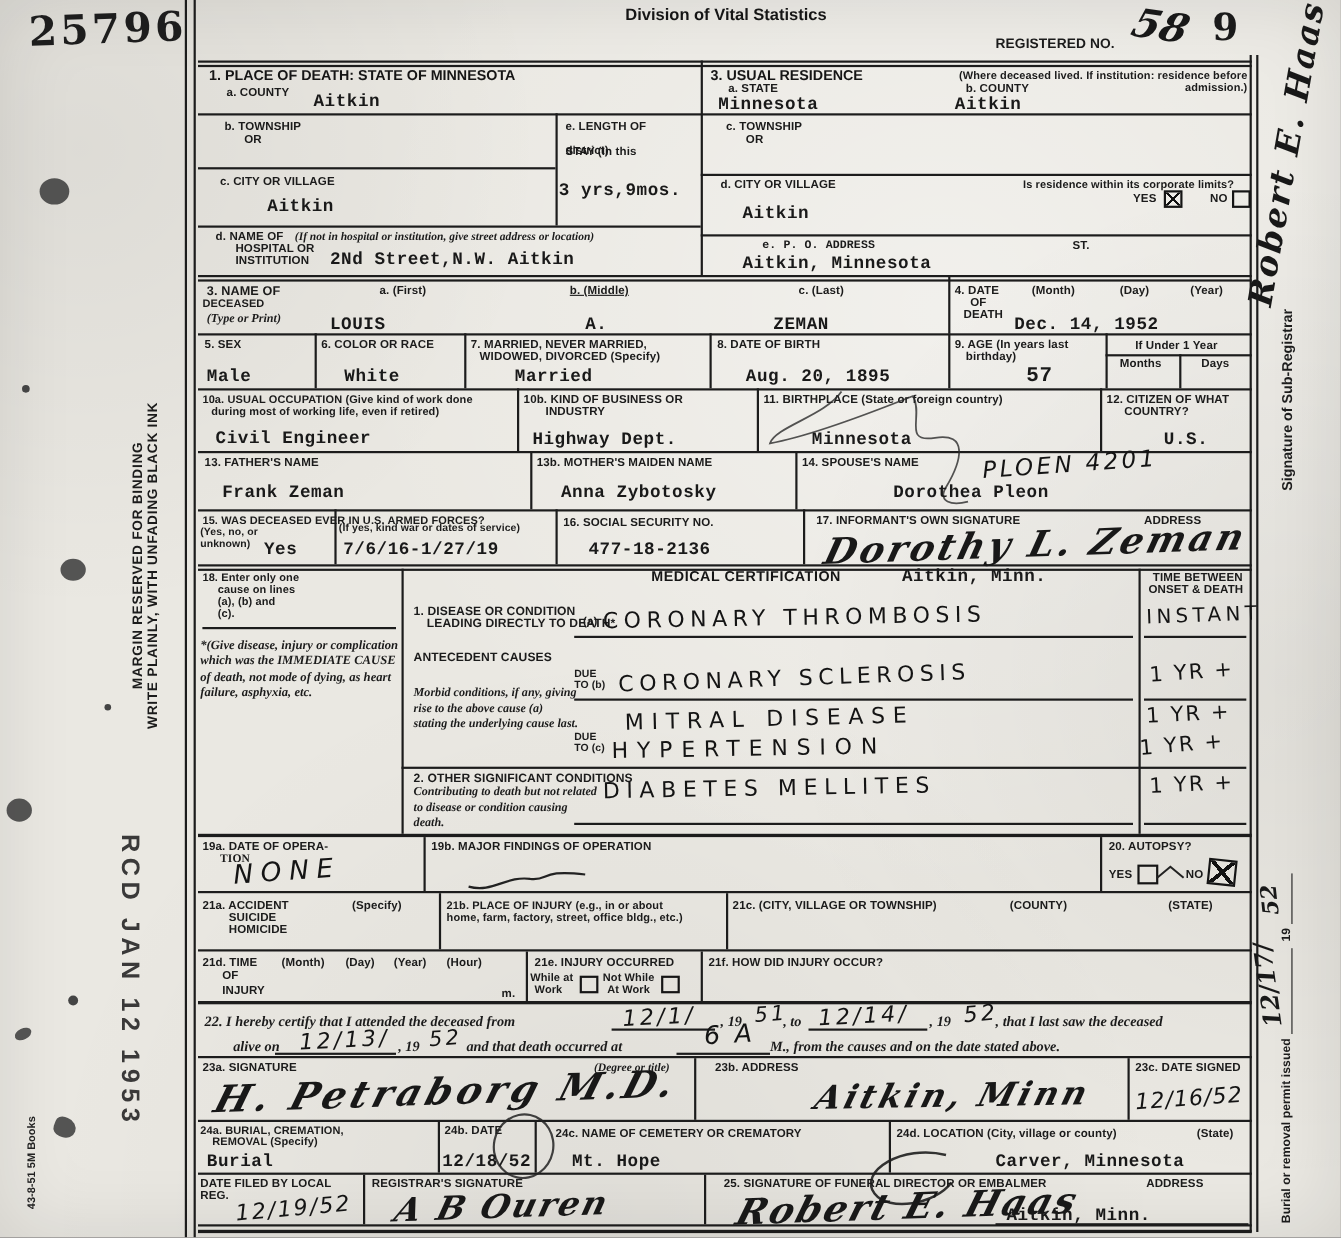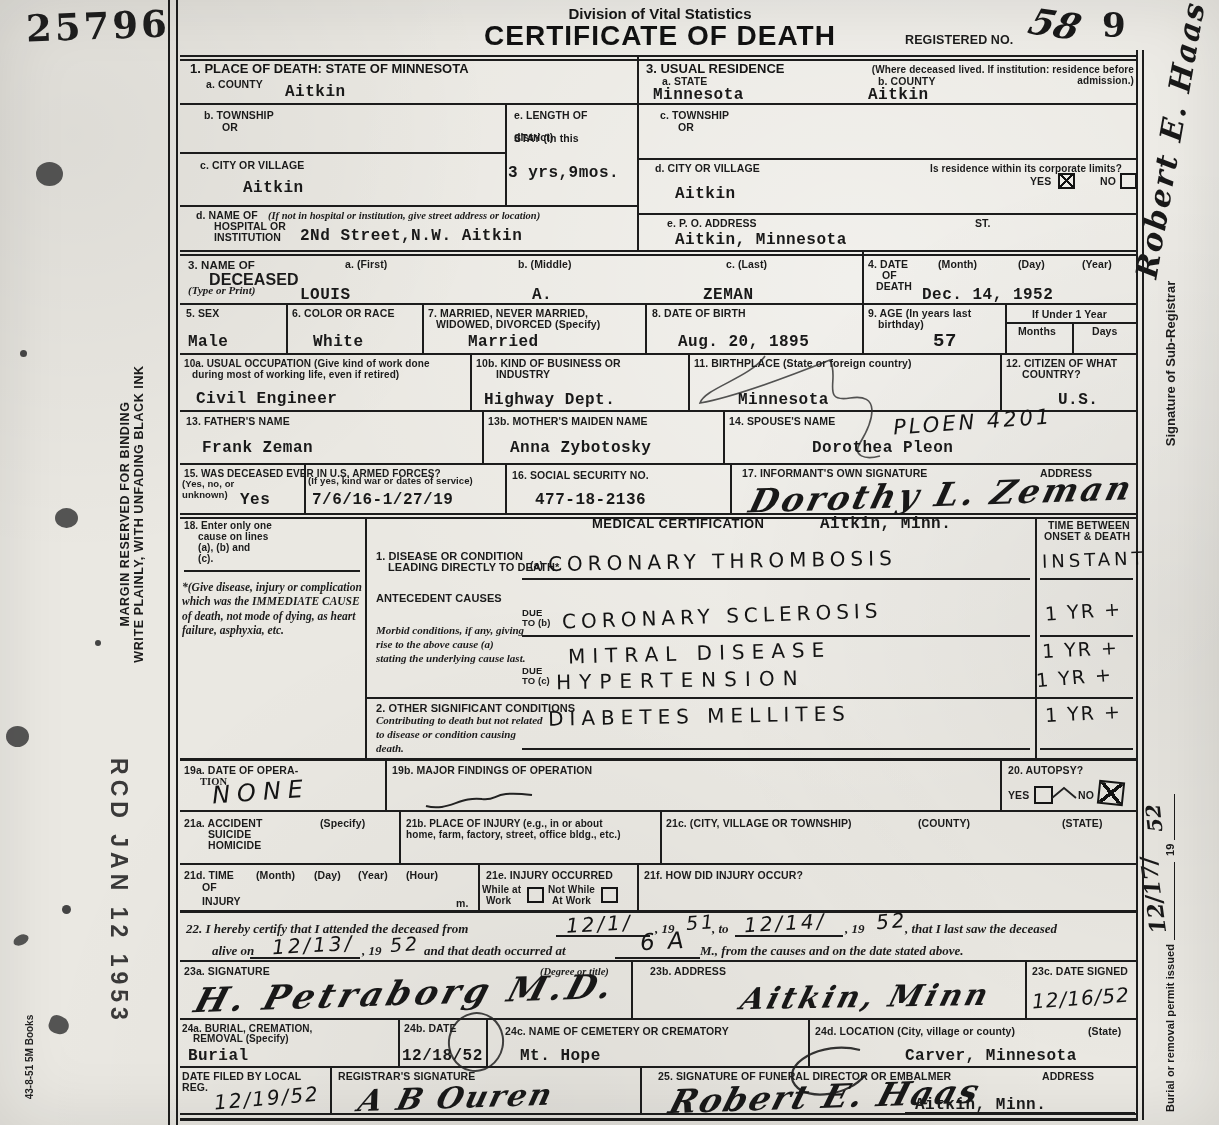--- a/index.html
+++ b/index.html
@@ -65,21 +65,20 @@
     <span class="lb" style="position:absolute;left:256px;top:14px;font-size:11px;">19</span>
     <span class="abs" style="left:272px;top:24px;width:46px;border-bottom:1.5px solid #1c1c1c;"></span>
     <span class="sc" style="position:absolute;left:178px;top:-8px;font-size:22px;transform:rotate(-8deg);">12/17/</span>
     <span class="sc" style="position:absolute;left:280px;top:-6px;font-size:20px;transform:rotate(-6deg);">52</span>
   </div>
 
   <div class="vl" style="left:1136px;top:50px;width:2px;height:1070px;"></div>
   <div class="vl" style="left:1142px;top:50px;width:2px;height:1070px;"></div>
 
   <div class="abs" style="left:480px;top:6px;width:360px;text-align:center;font:700 15px/1 'Liberation Sans',sans-serif;color:#151515;">Division of Vital Statistics</div>
-  <div class="abs" style="left:455px;top:22px;width:410px;text-align:center;font:700 28px/1 'Liberation Sans',sans-serif;letter-spacing:1px;color:#111;">CERTIFICATE OF DEATH</div>
   <div class="abs lb" style="left:905px;top:33px;font-size:12.5px;">REGISTERED NO.</div>
   <div class="abs sc" style="left:1030px;top:6px;font-size:36px;transform:rotate(8deg) skewX(-10deg);">58</div>
   <div class="abs" style="left:1102px;top:8px;font:700 34px/1 'DejaVu Serif',serif;color:#1a1a1a;">9</div>
 
   <div class="hl" style="left:180px;top:55px;width:958px;height:2px;"></div>
   <div class="hl" style="left:180px;top:59px;width:958px;height:1.5px;"></div>
 
   <div class="vl" style="left:637px;top:55px;width:2px;height:195px;"></div>
   <div class="hl" style="left:180px;top:103px;width:958px;height:2px;"></div>
   <div class="hl" style="left:180px;top:152px;width:325px;height:2px;"></div>
@@ -115,32 +114,32 @@
   <div class="abs ty" style="left:868px;top:87px;">Aitkin</div>
   <div class="abs lb" style="left:660px;top:110px;">c. TOWNSHIP</div>
   <div class="abs lb" style="left:678px;top:122px;">OR</div>
   <div class="abs lb" style="left:655px;top:163px;">d. CITY OR VILLAGE</div>
   <div class="abs lb" style="left:930px;top:163px;font-size:10px;">Is residence within its corporate limits?</div>
   <div class="abs lb" style="left:1030px;top:176px;">YES</div>
   <div class="box xmark" style="left:1058px;top:173px;"></div>
   <div class="abs lb" style="left:1100px;top:176px;">NO</div>
   <div class="box" style="left:1120px;top:173px;"></div>
   <div class="abs ty" style="left:675px;top:186px;">Aitkin</div>
-  <div class="abs lb" style="left:667px;top:218px;">e. P. O. ADDRESS</div>
+  <div class="abs lb" style="left:693px;top:218px;font-family:Liberation Mono, monospace;">e. P. O. ADDRESS</div>
   <div class="abs lb" style="left:975px;top:218px;">ST.</div>
   <div class="abs ty" style="left:675px;top:232px;">Aitkin, Minnesota</div>
 
   <div class="vl" style="left:862px;top:250px;width:2px;height:53px;"></div>
   <div class="hl" style="left:180px;top:303px;width:958px;height:2px;"></div>
   <div class="abs lb" style="left:188px;top:259px;font-size:11.5px;">3. NAME OF</div>
-  <div class="abs lb" style="left:209px;top:271px;font-size:16px;">DECEASED</div>
+  <div class="abs lb" style="left:184px;top:271px;font-size:10px;">DECEASED</div>
   <div class="abs it" style="left:188px;top:284px;font-size:11px;">(Type or Print)</div>
   <div class="abs lb" style="left:345px;top:259px;">a. (First)</div>
   <div class="abs ty" style="left:300px;top:287px;">LOUIS</div>
-  <div class="abs lb" style="left:518px;top:259px;">b. (Middle)</div>
+  <div class="abs lb" style="left:518px;top:259px;text-decoration:underline;">b. (Middle)</div>
   <div class="abs ty" style="left:532px;top:287px;">A.</div>
   <div class="abs lb" style="left:726px;top:259px;">c. (Last)</div>
   <div class="abs ty" style="left:703px;top:287px;">ZEMAN</div>
   <div class="abs lb" style="left:868px;top:259px;">4. DATE</div>
   <div class="abs lb" style="left:938px;top:259px;">(Month)</div>
   <div class="abs lb" style="left:1018px;top:259px;">(Day)</div>
   <div class="abs lb" style="left:1082px;top:259px;">(Year)</div>
   <div class="abs lb" style="left:882px;top:270px;">OF</div>
   <div class="abs lb" style="left:876px;top:281px;">DEATH</div>
   <div class="abs ty" style="left:922px;top:287px;">Dec. 14, 1952</div>

